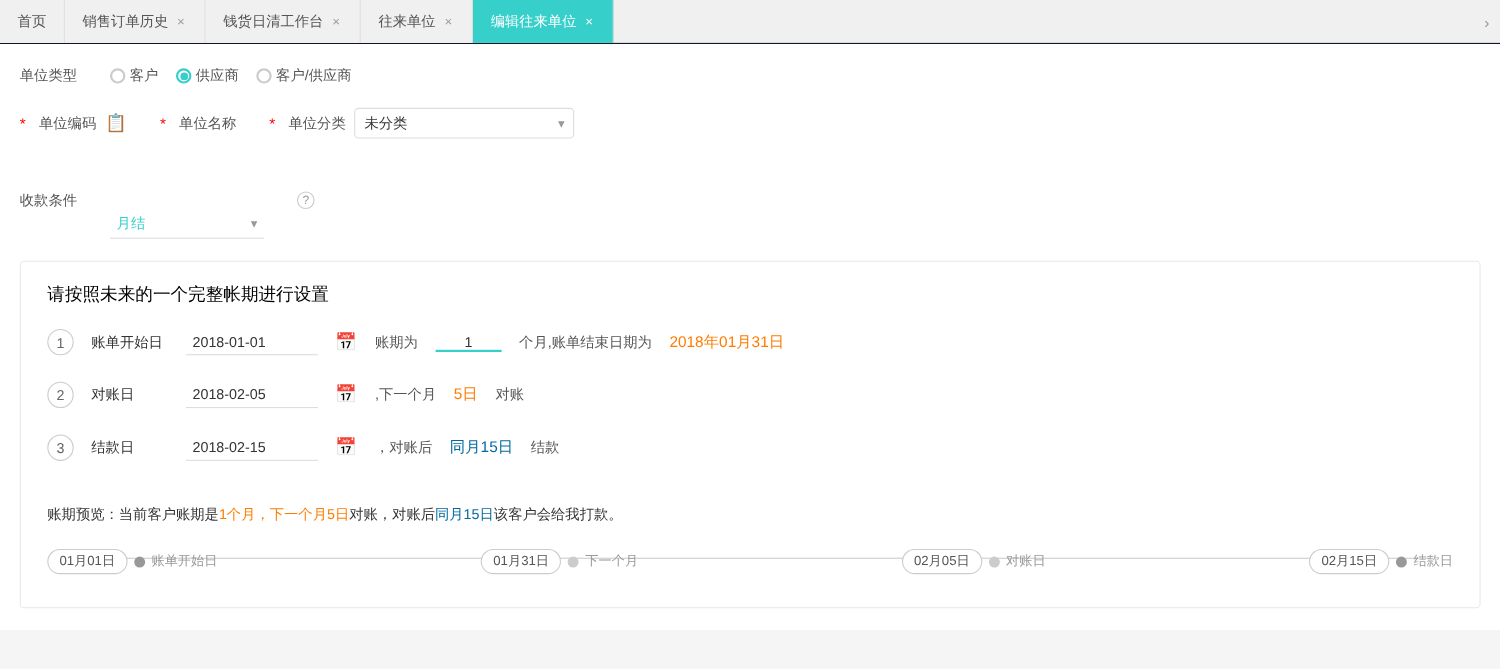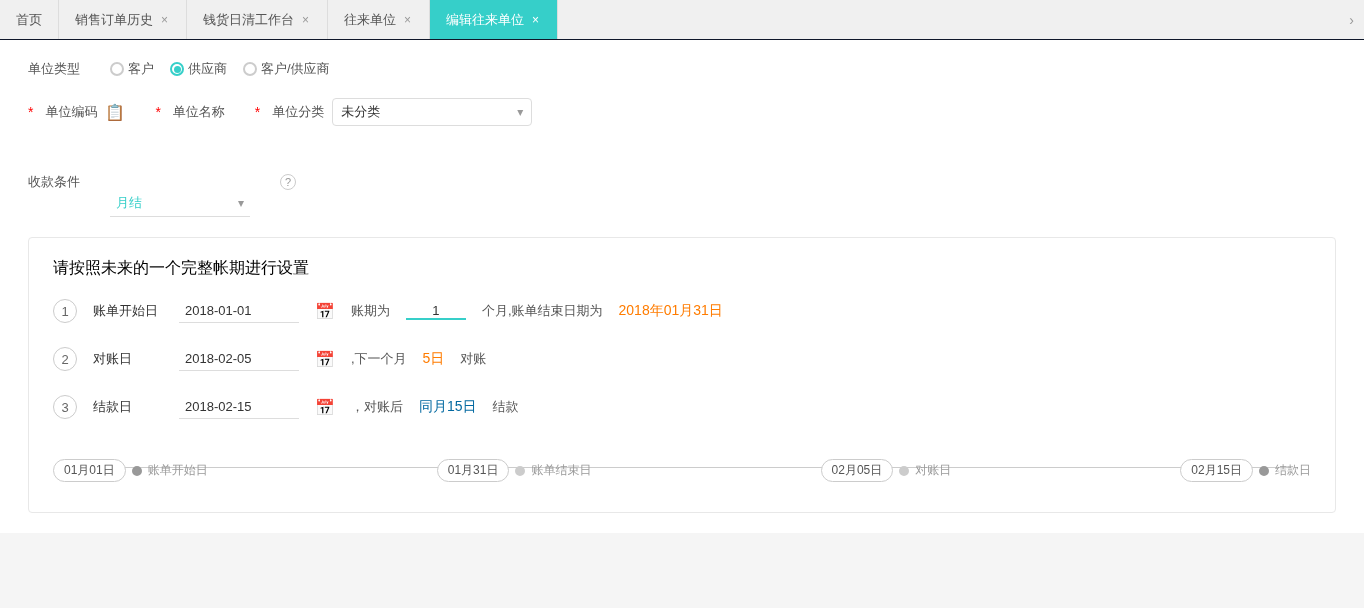--- a/index.html
+++ b/index.html
@@ -41,21 +41,21 @@
       display: flex;
       align-items: center;
       padding: 0 10px;
       cursor: pointer;
       color: #999;
     }
 
     
     .page-content {
       background: #fff;
-      padding: 20px 28px;
+      padding: 20px 18px;
     }
 
     
     .form-row {
       display: flex;
       align-items: center;
       margin-bottom: 20px;
       gap: 30px;
     }
     .form-label {
@@ -378,33 +378,36 @@
     <div class="step-row">
       <div class="step-number">3</div>
       <span class="step-label">结款日</span>
       <input class="step-date-input" type="text" value="2018-02-15" style="">
       <span class="calendar-icon">📅</span>
       <span class="step-text">，对账后</span>
         <span class="highlight-teal">同月15日</span>
       <span class="step-text">结款</span>
     </div>
 
+    <div class="preview-text">
+      <span>账期预览：当前客户账期是</span><span class="highlight-orange">1个月，</span><span class="highlight-orange">下一个月5日</span><span>对账，对账后</span><span class="highlight-teal">同月15日</span><span>该客户会给我打款。</span>
+    </div>
 
     <div class="timeline-container">
       <div class="timeline-line"></div>
       <div class="timeline-items">
         <div class="timeline-point">
           <div class="timeline-badge">01月01日</div>
           <div class="timeline-dot start"></div>
           <div class="timeline-sub-label">账单开始日</div>
         </div>
         <div class="timeline-point">
           <div class="timeline-badge">01月31日</div>
           <div class="timeline-dot"></div>
-          <div class="timeline-sub-label">账单结束日</div>
+          <div class="timeline-sub-label">下一个月</div>
         </div>
         <div class="timeline-point">
           <div class="timeline-badge">02月05日</div>
           <div class="timeline-dot"></div>
           <div class="timeline-sub-label">对账日</div>
         </div>
         <div class="timeline-point">
           <div class="timeline-badge">02月15日</div>
           <div class="timeline-dot end"></div>
           <div class="timeline-sub-label">结款日</div>

